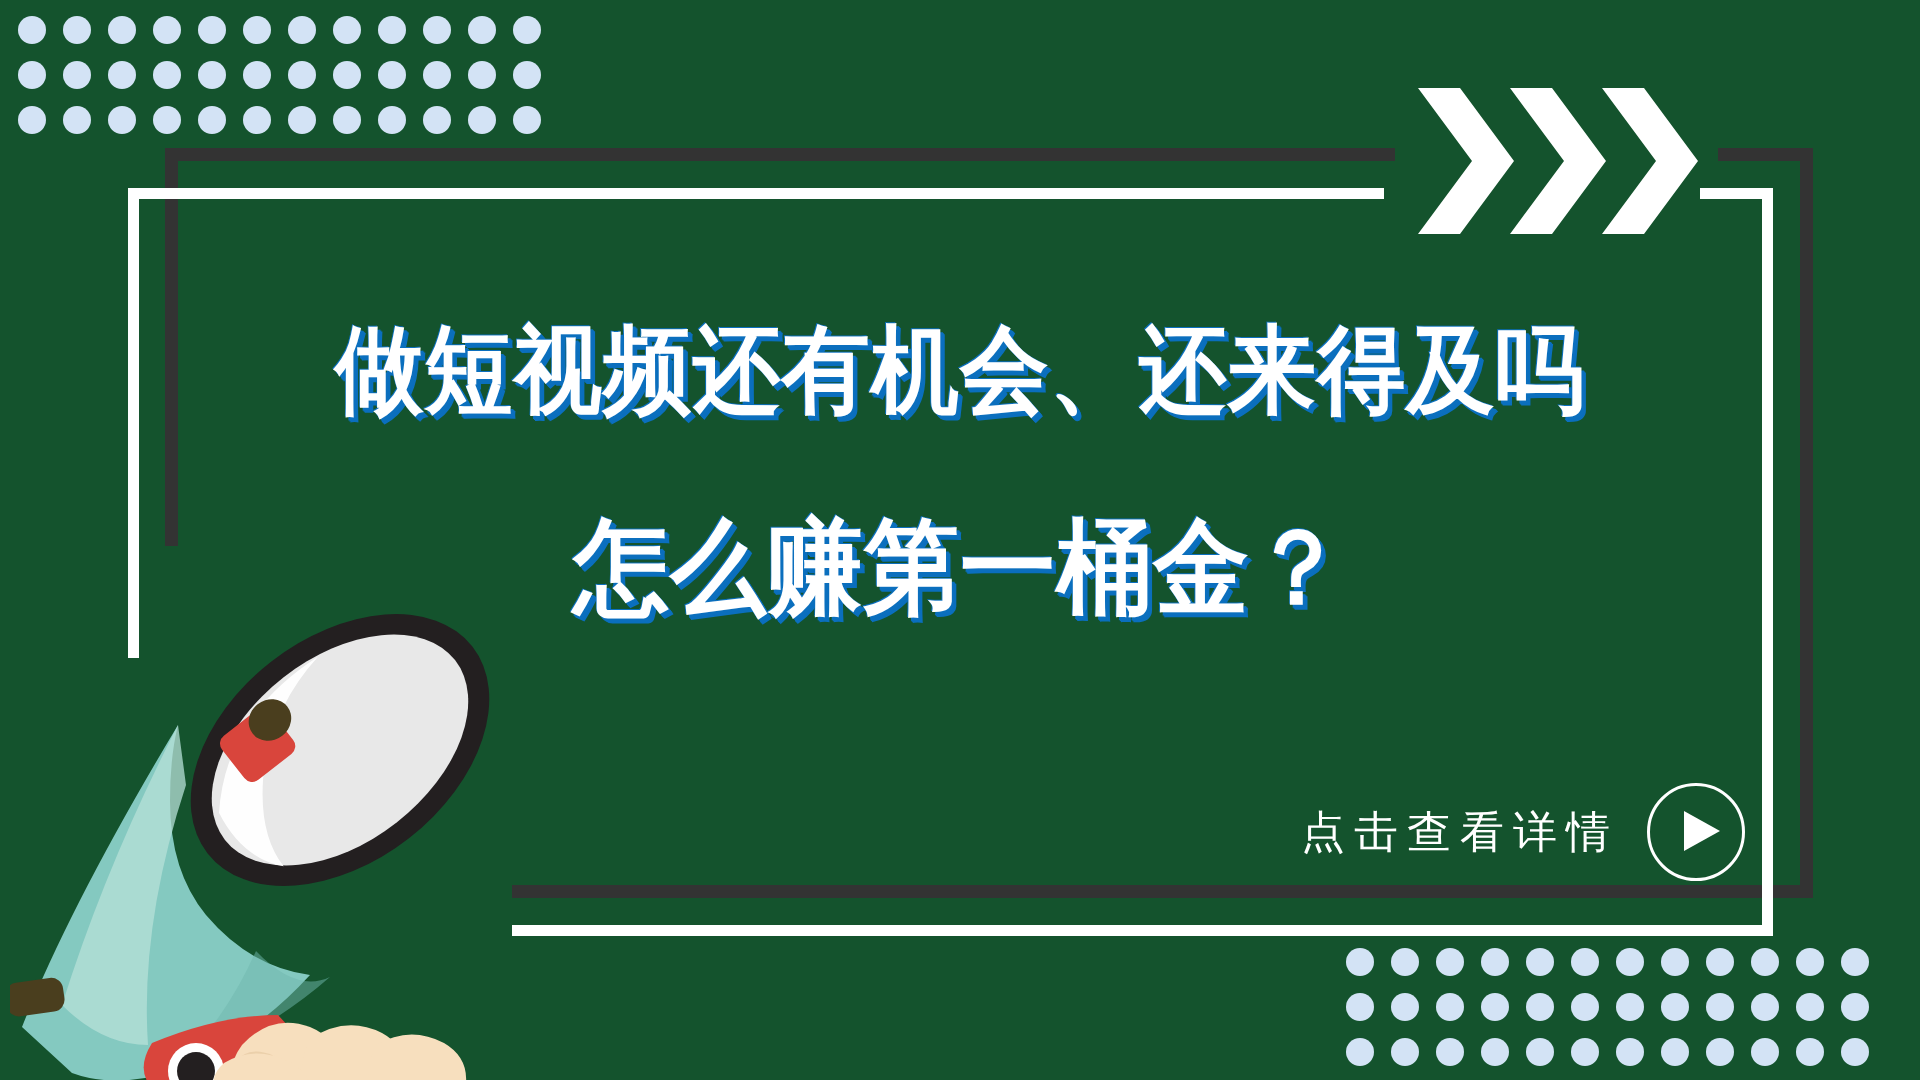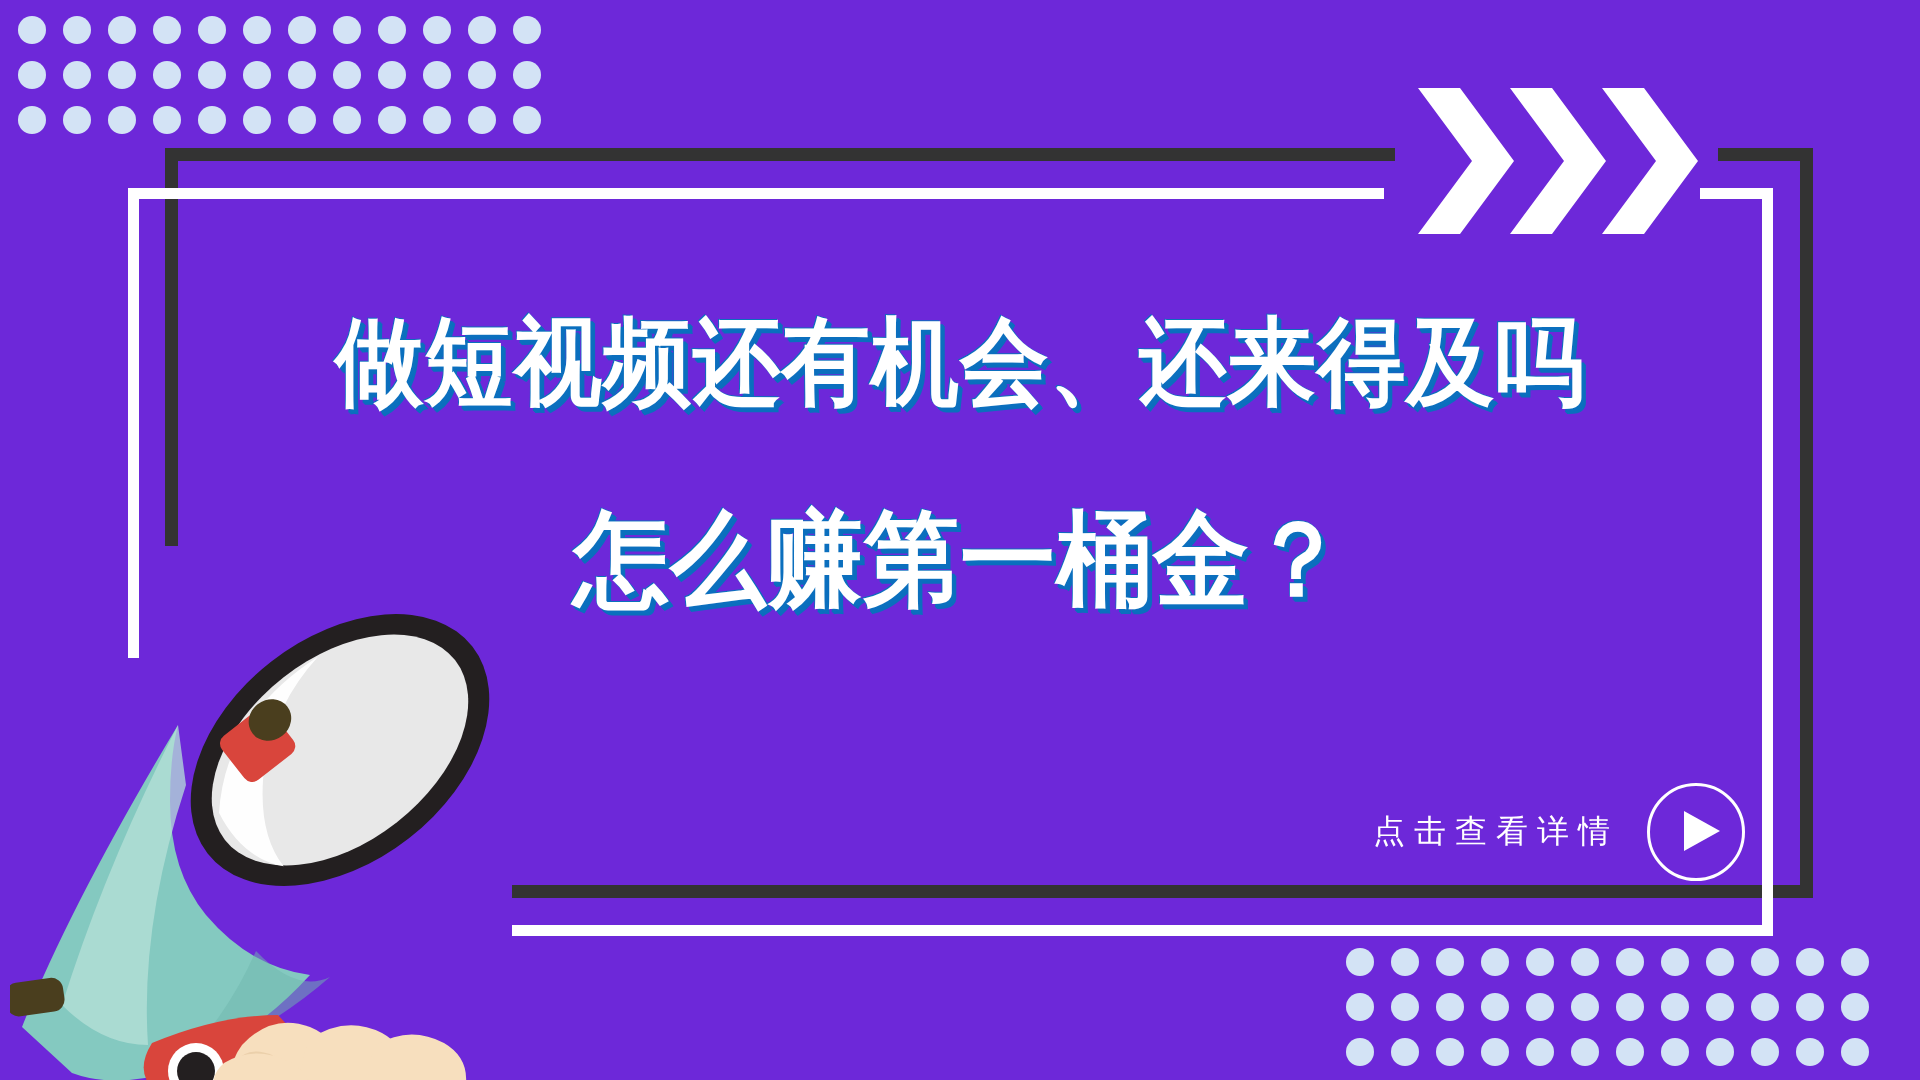--- a/index.html
+++ b/index.html
@@ -5,22 +5,22 @@
   html, body {
     margin: 0;
     padding: 0;
     background: #ffffff;
   }
   #poster {
     position: relative;
     width: 1920px;
     height: 1080px;
     overflow: hidden;
-    background: #6d28d9;
-    font-family: Liberation Mono, monospace;
+    background: #14532d;
+    font-family: Liberation Sans, sans-serif;
   }
 
   
   .dotgrid {
     position: absolute;
     display: grid;
     gap: 17px 17px;
   }
   .dot {
     width: 28px;
@@ -104,21 +104,21 @@
   #cta-row {
     position: absolute;
     right: 175px;
     top: 783px;
     display: flex;
     align-items: center;
     gap: 28px;
   }
   #cta-label {
     color: #FFFFFF;
-    font-size: 32px;
+    font-size: 44px;
     letter-spacing: 9px;
     font-weight: 400;
     white-space: nowrap;
     text-align: right;
   }
   #play-button {
     width: 92px;
     height: 92px;
     border: 3px solid #FFFFFF;
     border-radius: 50%;

